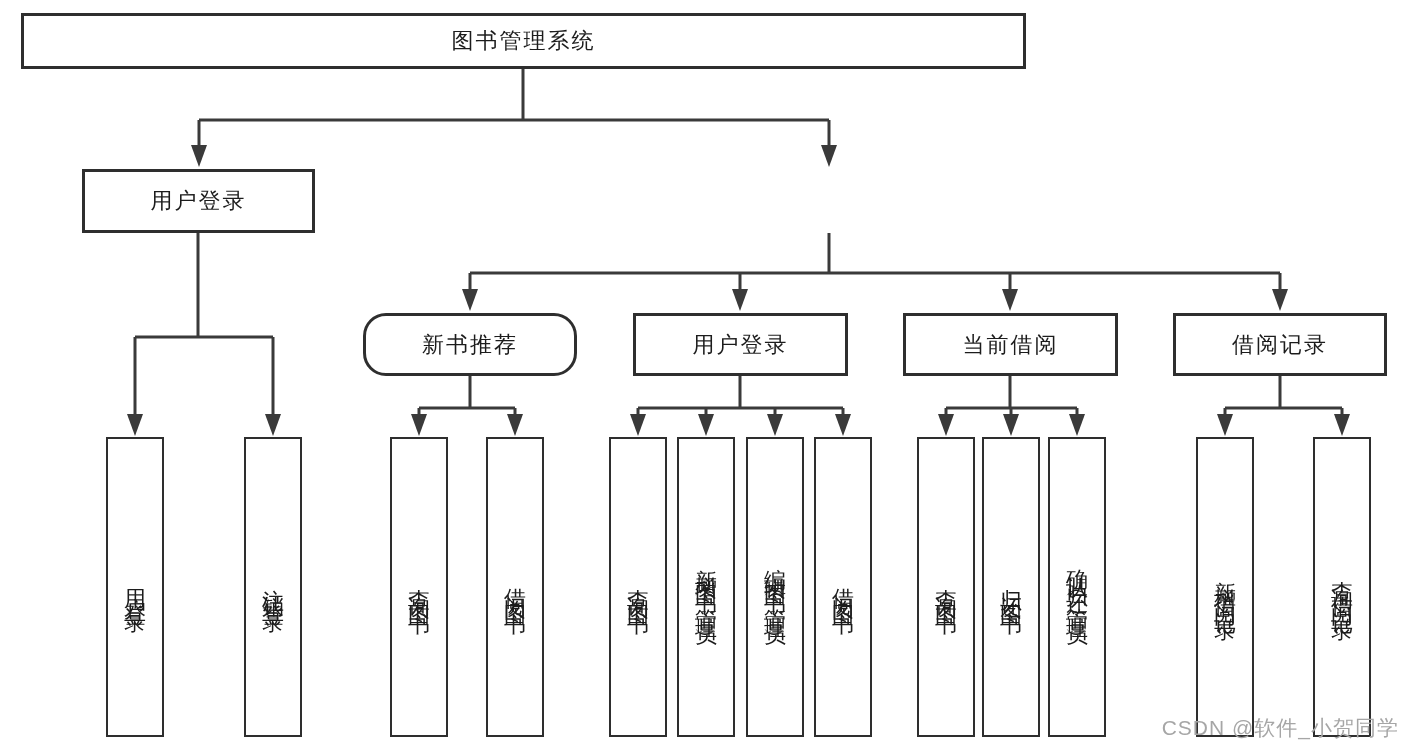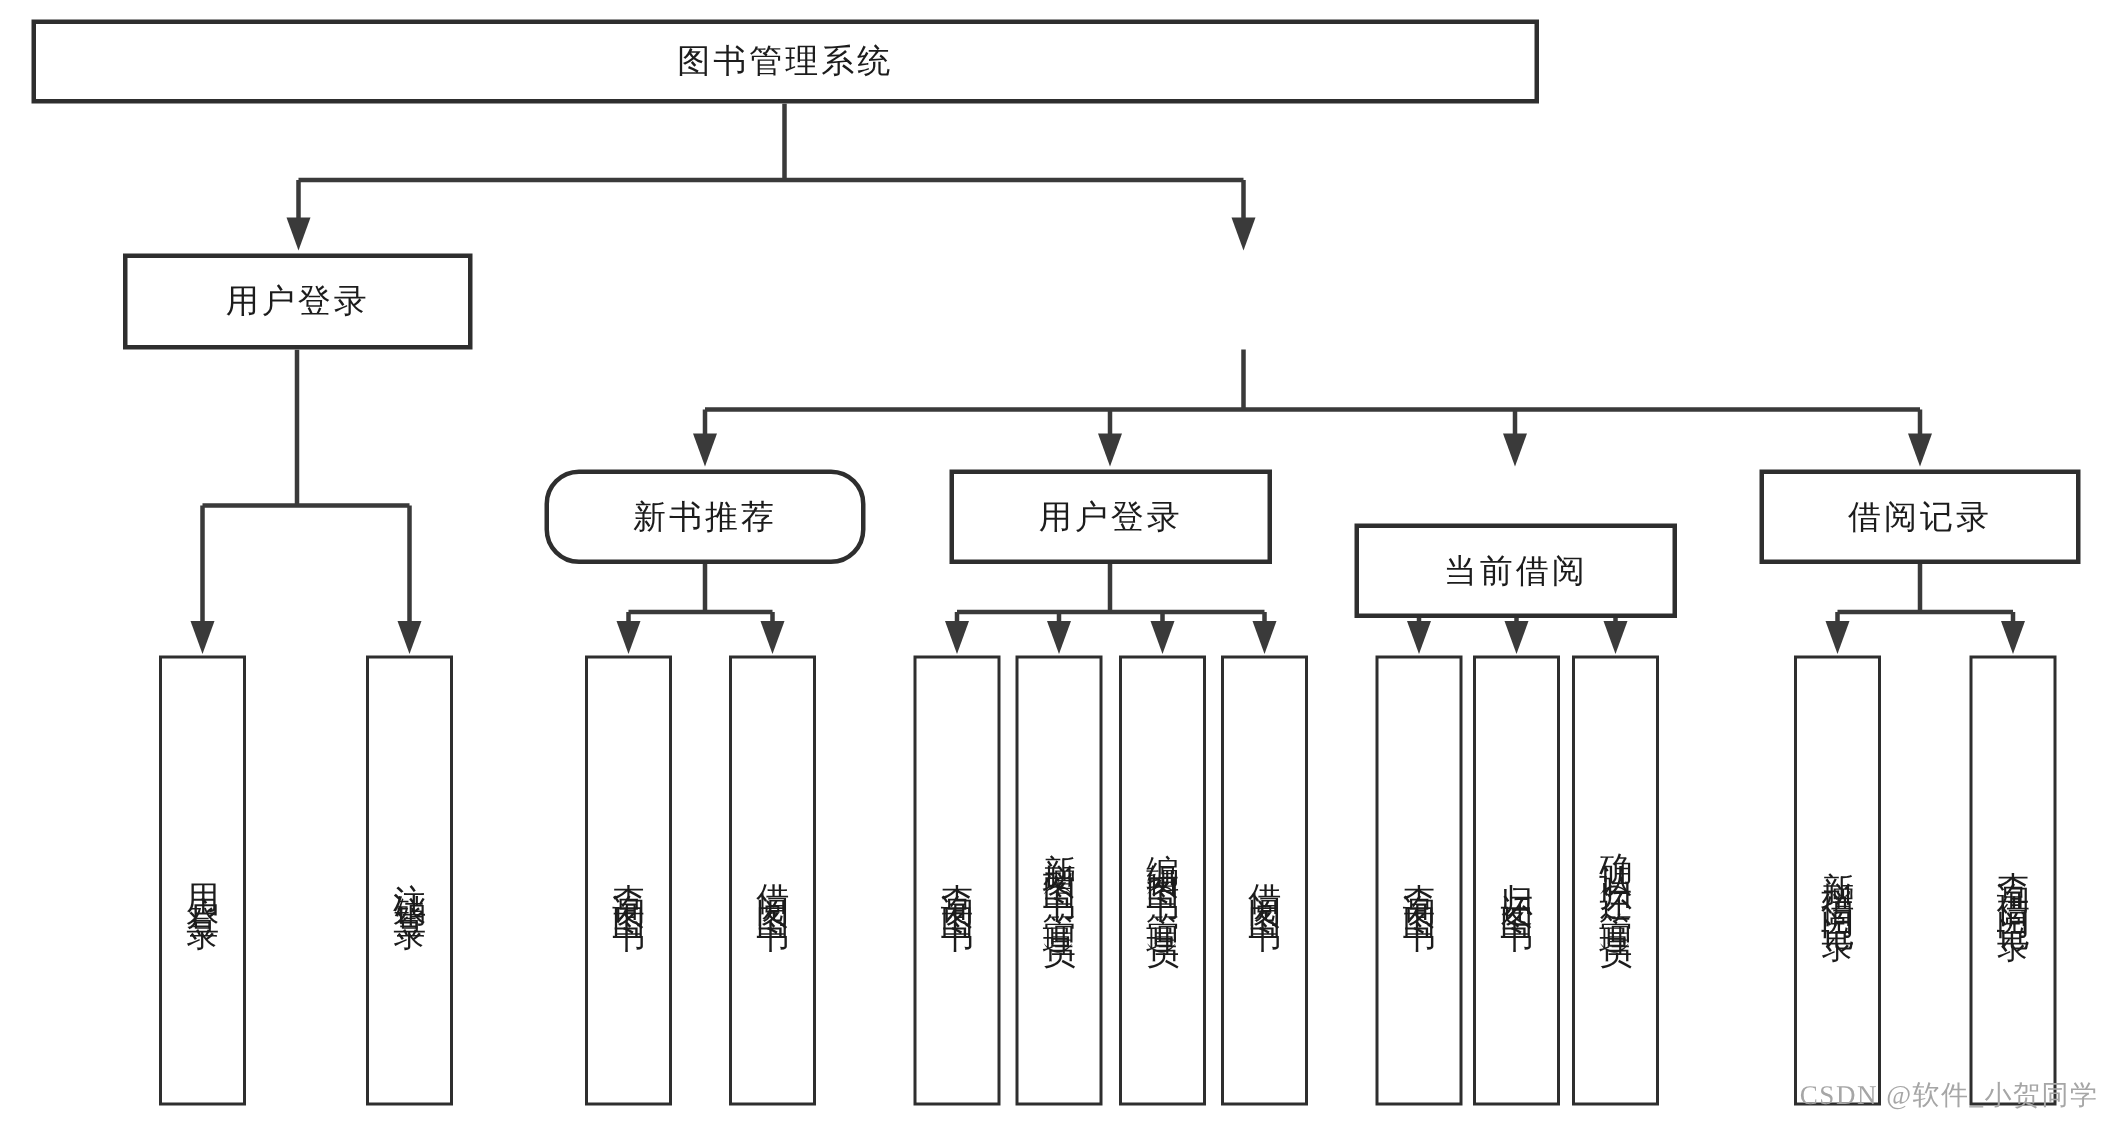--- a/index.html
+++ b/index.html
@@ -1,35 +1,35 @@
 <!DOCTYPE html>
 <html style="--line: #3a3a3a; --border: #2e2e2e; --text: #1c1c1c; --watermark: #a6a6a6; --bg: #ffffff;"><head>
 <meta charset="utf-8">
 <style>
   html,body{margin:0;padding:0;background:#fff;}
   #canvas{
     position:relative;width:1405px;height:747px;background:var(--bg,#fff);
-    font-family:Liberation Serif, serif;overflow:hidden;
+    font-family:Liberation Sans, sans-serif;overflow:hidden;
   }
   #wires{position:absolute;left:0;top:0;z-index:0;}
   .node{
     position:absolute;box-sizing:border-box;background:#fff;
     border:3px solid var(--border,#2e2e2e);
     display:flex;align-items:center;justify-content:center;
     color:var(--text,#1c1c1c);z-index:1;
   }
   .node.h .label{font-size:22px;letter-spacing:2px;white-space:nowrap;}
   .node.v{border-width:2px;}
   .node.v .label{
     writing-mode:vertical-rl;text-orientation:mixed;
     font-size:22px;line-height:1.1;letter-spacing:8px;
   }
   #watermark{
     position:absolute;right:6px;bottom:5px;z-index:2;
-    font-size:18px;color:var(--watermark,#a6a6a6);
+    font-size:21px;color:var(--watermark,#a6a6a6);
     letter-spacing:1px;white-space:nowrap;
   }
 </style>
 </head>
 <body>
 
 <div id="canvas">
 
   <svg id="wires" width="1405" height="747" viewBox="0 0 1405 747">
     <path fill="none" stroke="var(--line,#3a3a3a)" stroke-width="3" d="M523 69 L523 120
@@ -79,21 +79,21 @@
   <div class="node h" style="left:82px;top:169px;width:233px;height:64px;">
     <span class="label">用户登录</span>
   </div>
 
   <div class="node h" style="left:363px;top:313px;width:214px;height:63px;border-radius:23px;">
     <span class="label">新书推荐</span>
   </div>
   <div class="node h" style="left:633px;top:313px;width:215px;height:63px;">
     <span class="label">用户登录</span>
   </div>
-  <div class="node h" style="left:903px;top:313px;width:215px;height:63px;margin-top:36px;">
+  <div class="node h" style="left:903px;top:313px;width:215px;height:63px;">
     <span class="label">当前借阅</span>
   </div>
   <div class="node h" style="left:1173px;top:313px;width:214px;height:63px;">
     <span class="label">借阅记录</span>
   </div>
 
   <div class="node v" style="left:106px;top:437px;width:58px;height:300px;">
     <span class="label">用户登录</span>
   </div>
   <div class="node v" style="left:244px;top:437px;width:58px;height:300px;">

